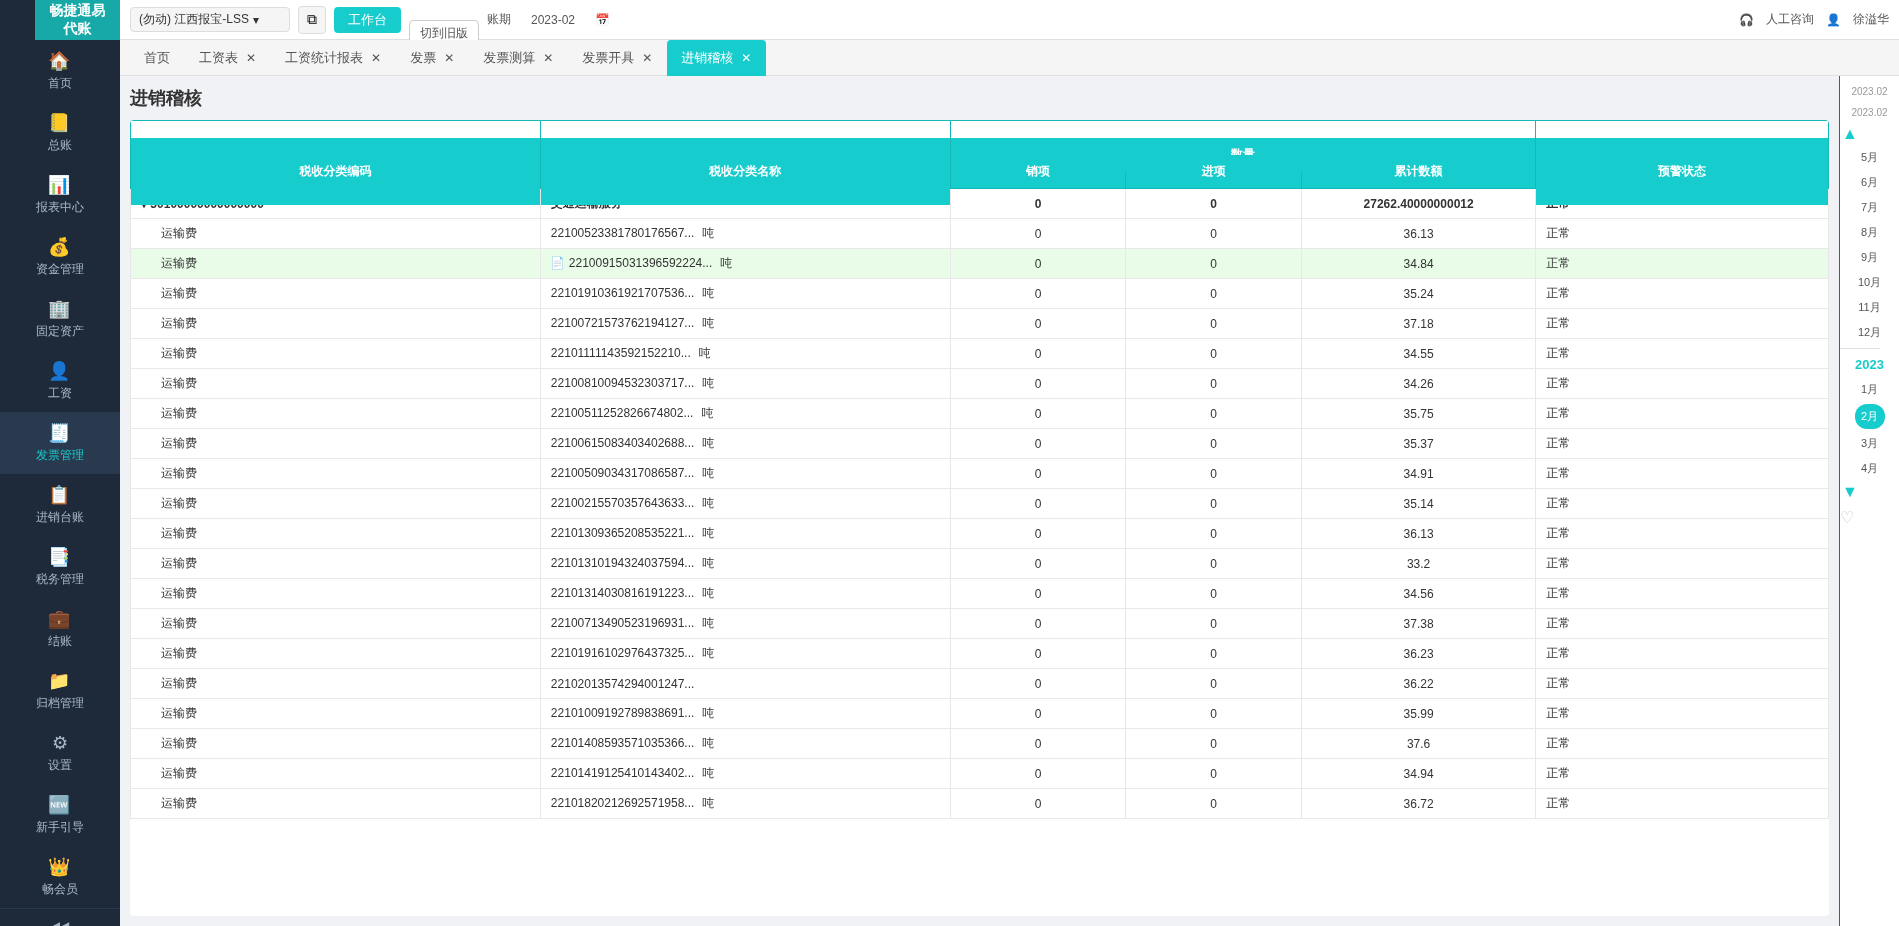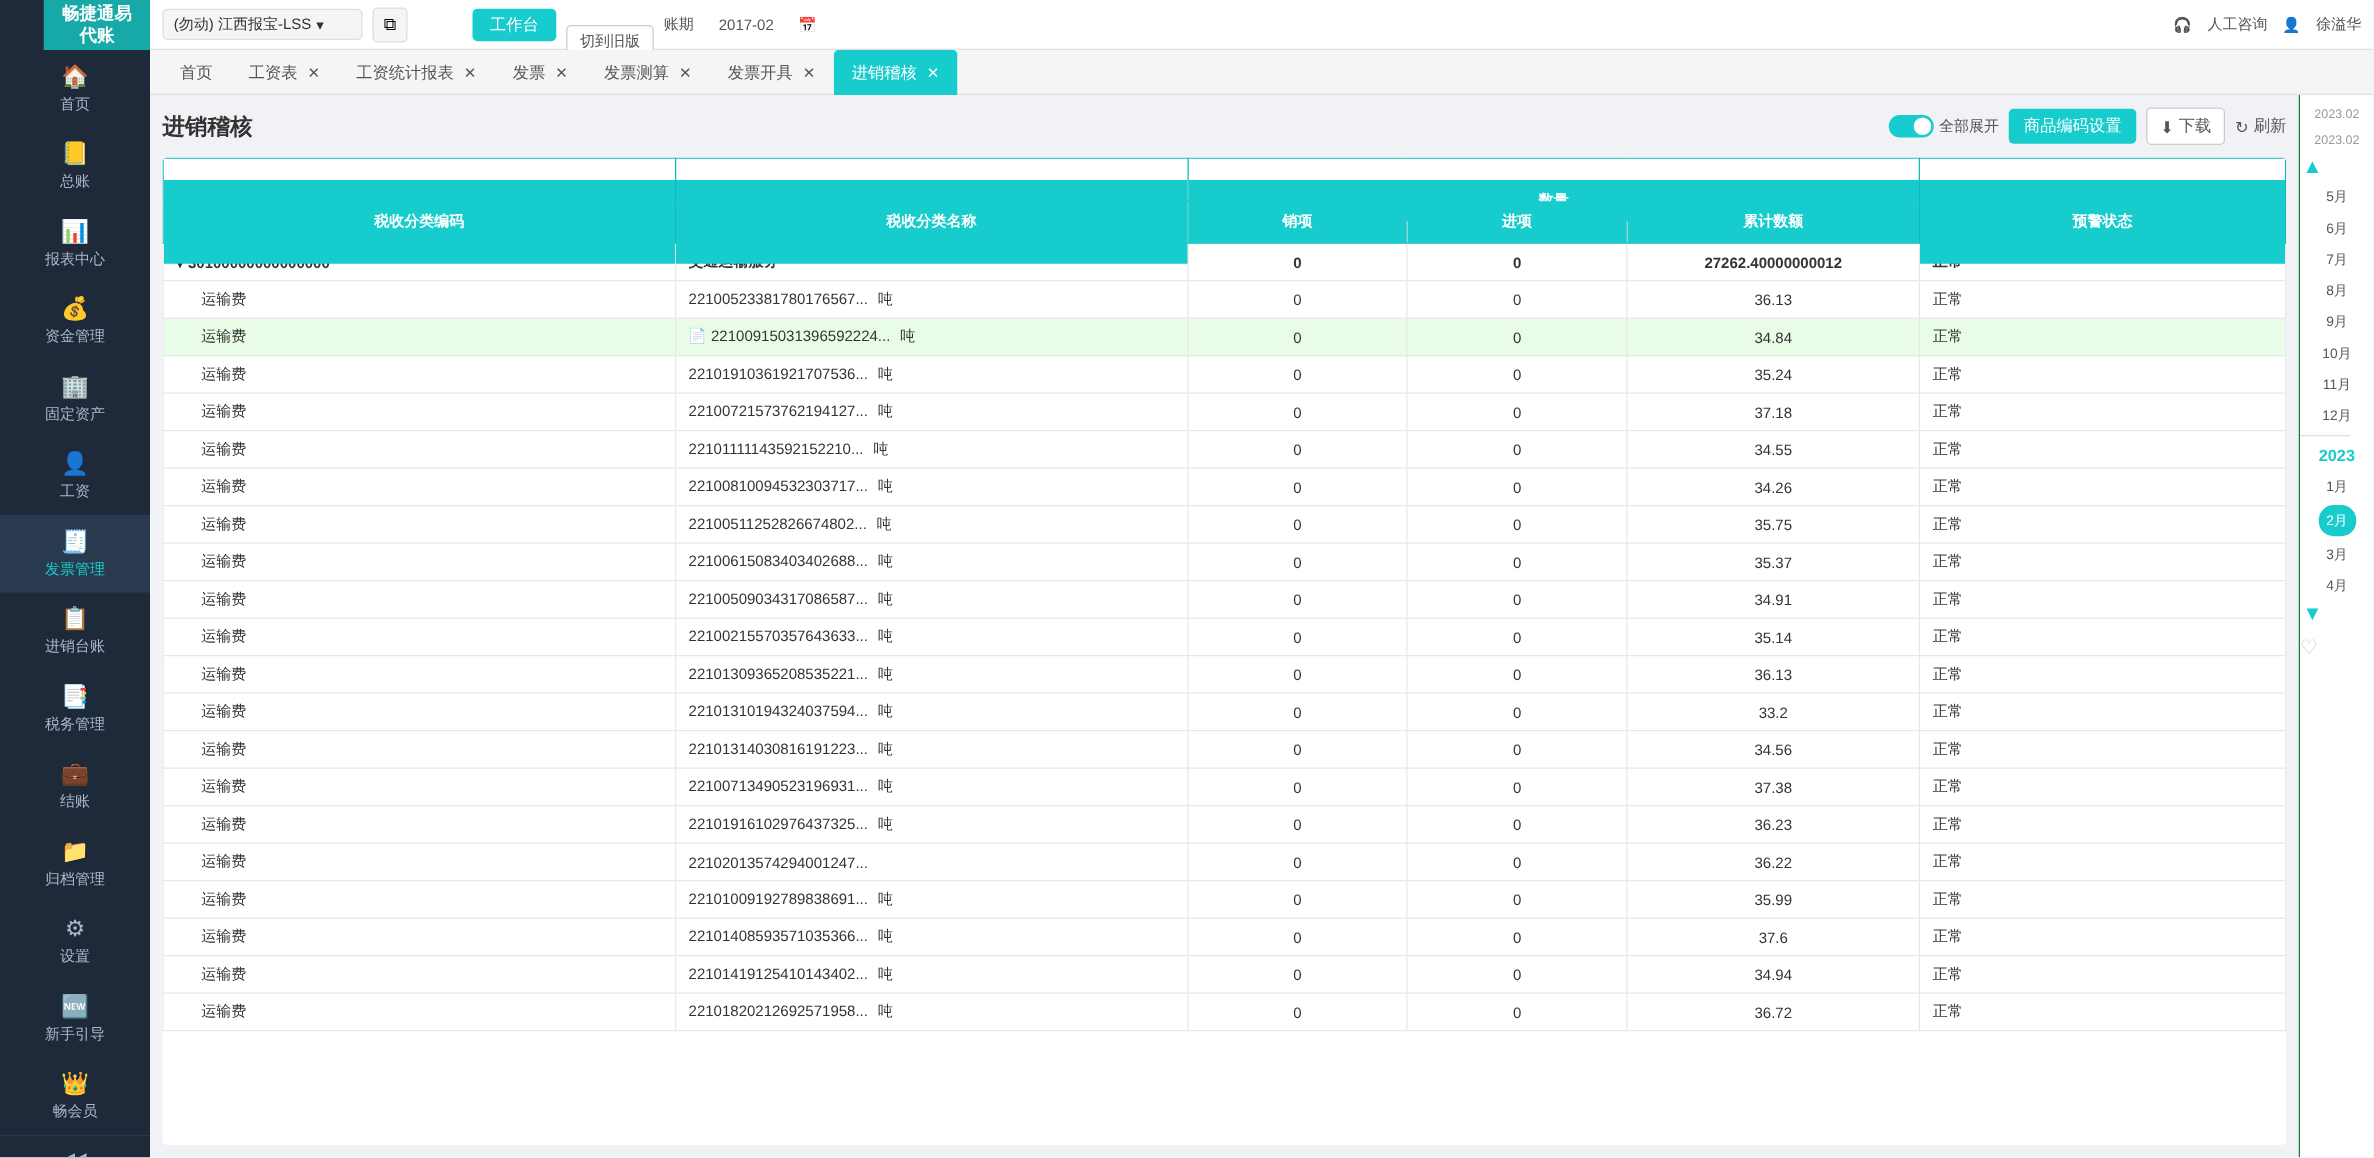--- a/index.html
+++ b/index.html
@@ -91,21 +91,20 @@
       cursor: pointer; font-size: 14px;
     }
     .btn-workbench {
       background: #17cccc;
       color: #fff;
       border: none;
       border-radius: 4px;
       padding: 4px 14px;
       cursor: pointer;
       font-size: 13px;
-      margin-left: 44px;
     }
     .btn-switch {
       background: #fff;
       color: #555;
       border: 1px solid #ccc;
       border-radius: 4px;
       padding: 4px 10px;
       cursor: pointer;
       font-size: 12px;
       margin-top: 27px;
@@ -380,21 +379,21 @@
       <span>(勿动) 江西报宝-LSS</span>
       <span>▾</span>
     </div>
     <div class="topbar-icon-btn">
       <span>⧉</span>
     </div>
     <button class="btn-workbench">工作台</button>
     <button class="btn-switch">切到旧版</button>
     <div class="topbar-period">
       <span>账期</span>
-      <span>2017-02</span>
+      <span>2023-02</span>
       <span>📅</span>
     </div>
     <div class="topbar-right">
       <span>🎧</span>
       <span>人工咨询</span>
       <span>👤</span>
       <span>徐溢华</span>
     </div>
   </div>
 
@@ -426,35 +425,20 @@
       <span>进销稽核</span>
       <span class="tab-close">✕</span>
     </div>
   </div>
 
   <div class="content">
     <div class="page">
 
       <div class="page-header">
         <span class="page-title">进销稽核</span>
-        <div class="page-actions">
-          <div class="toggle-expand">
-            <div class="toggle-switch"></div>
-            <span>全部展开</span>
-          </div>
-          <button class="btn-product-setting">商品编码设置</button>
-          <button class="btn-download">
-            <span>⬇</span>
-            <span>下载</span>
-          </button>
-          <button class="btn-refresh">
-            <span>↻</span>
-            <span>刷新</span>
-          </button>
-        </div>
       </div>
 
       <div class="table-wrapper">
         <table>
           <thead>
             <tr>
               <th rowspan="2" style="width:280px">税收分类编码</th>
               <th rowspan="2" style="width:280px">税收分类名称</th>
               <th colspan="3">数量</th>
               <th rowspan="2" style="width:200px">预警状态</th>

